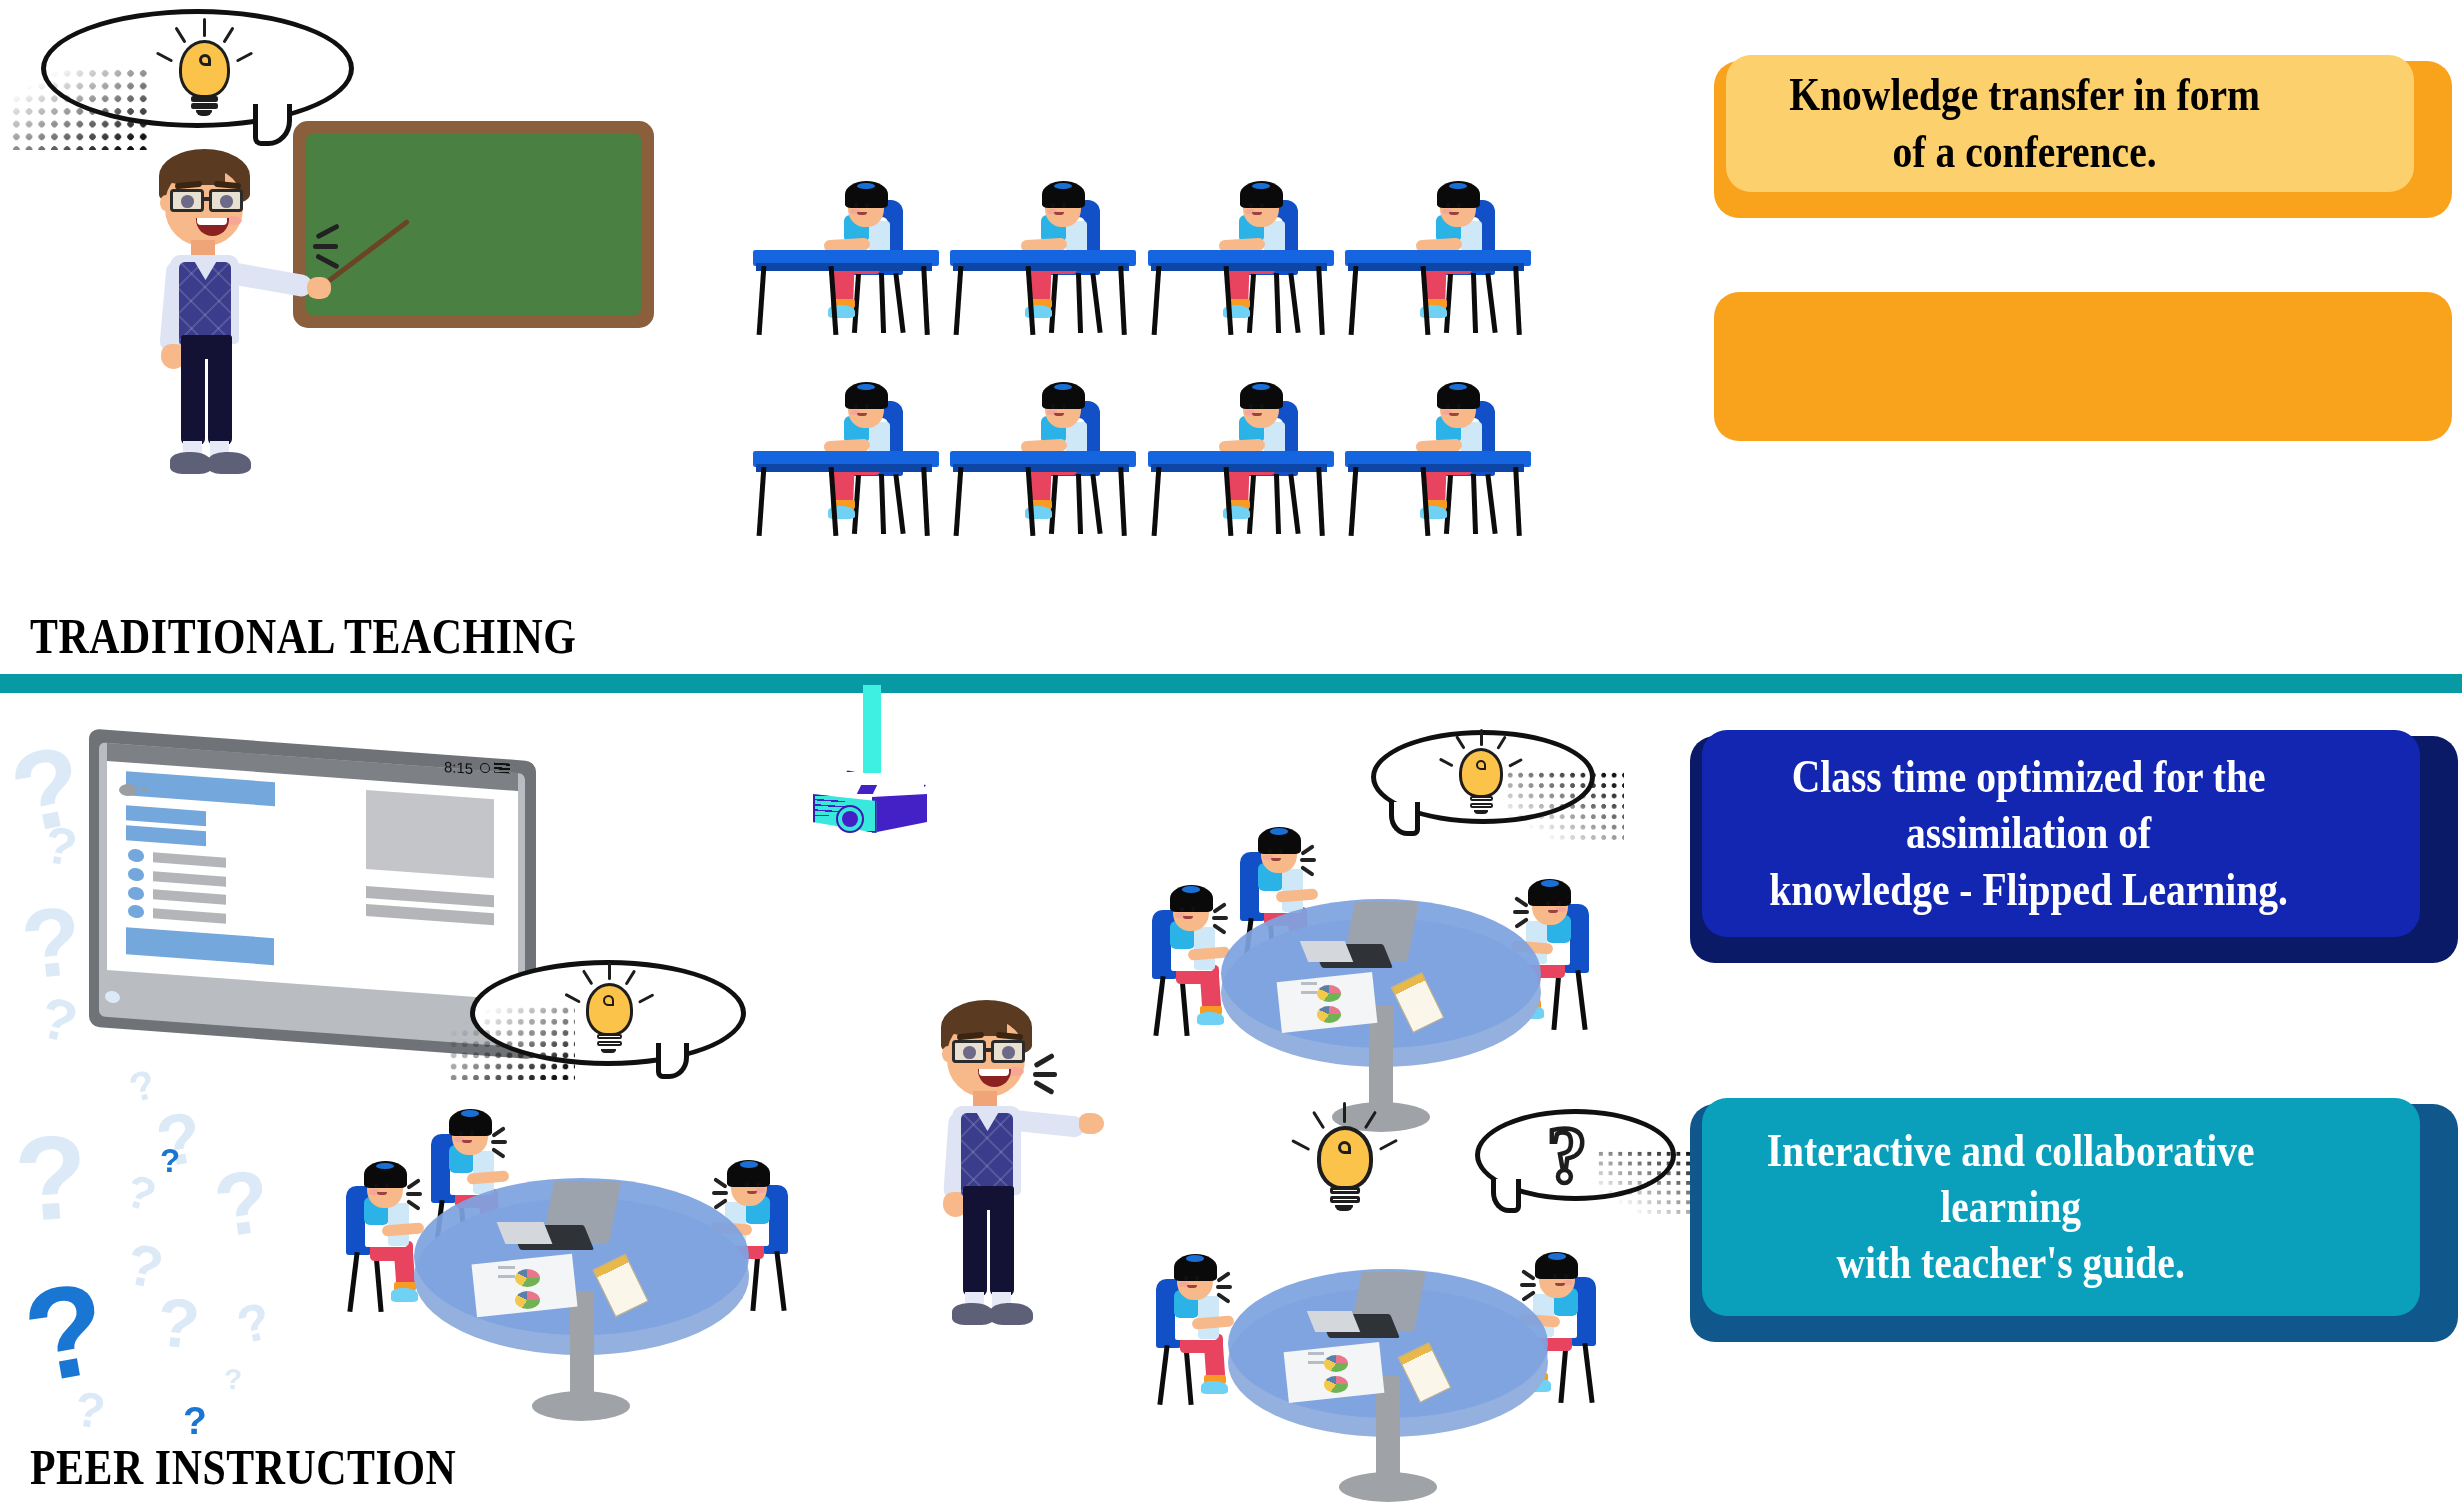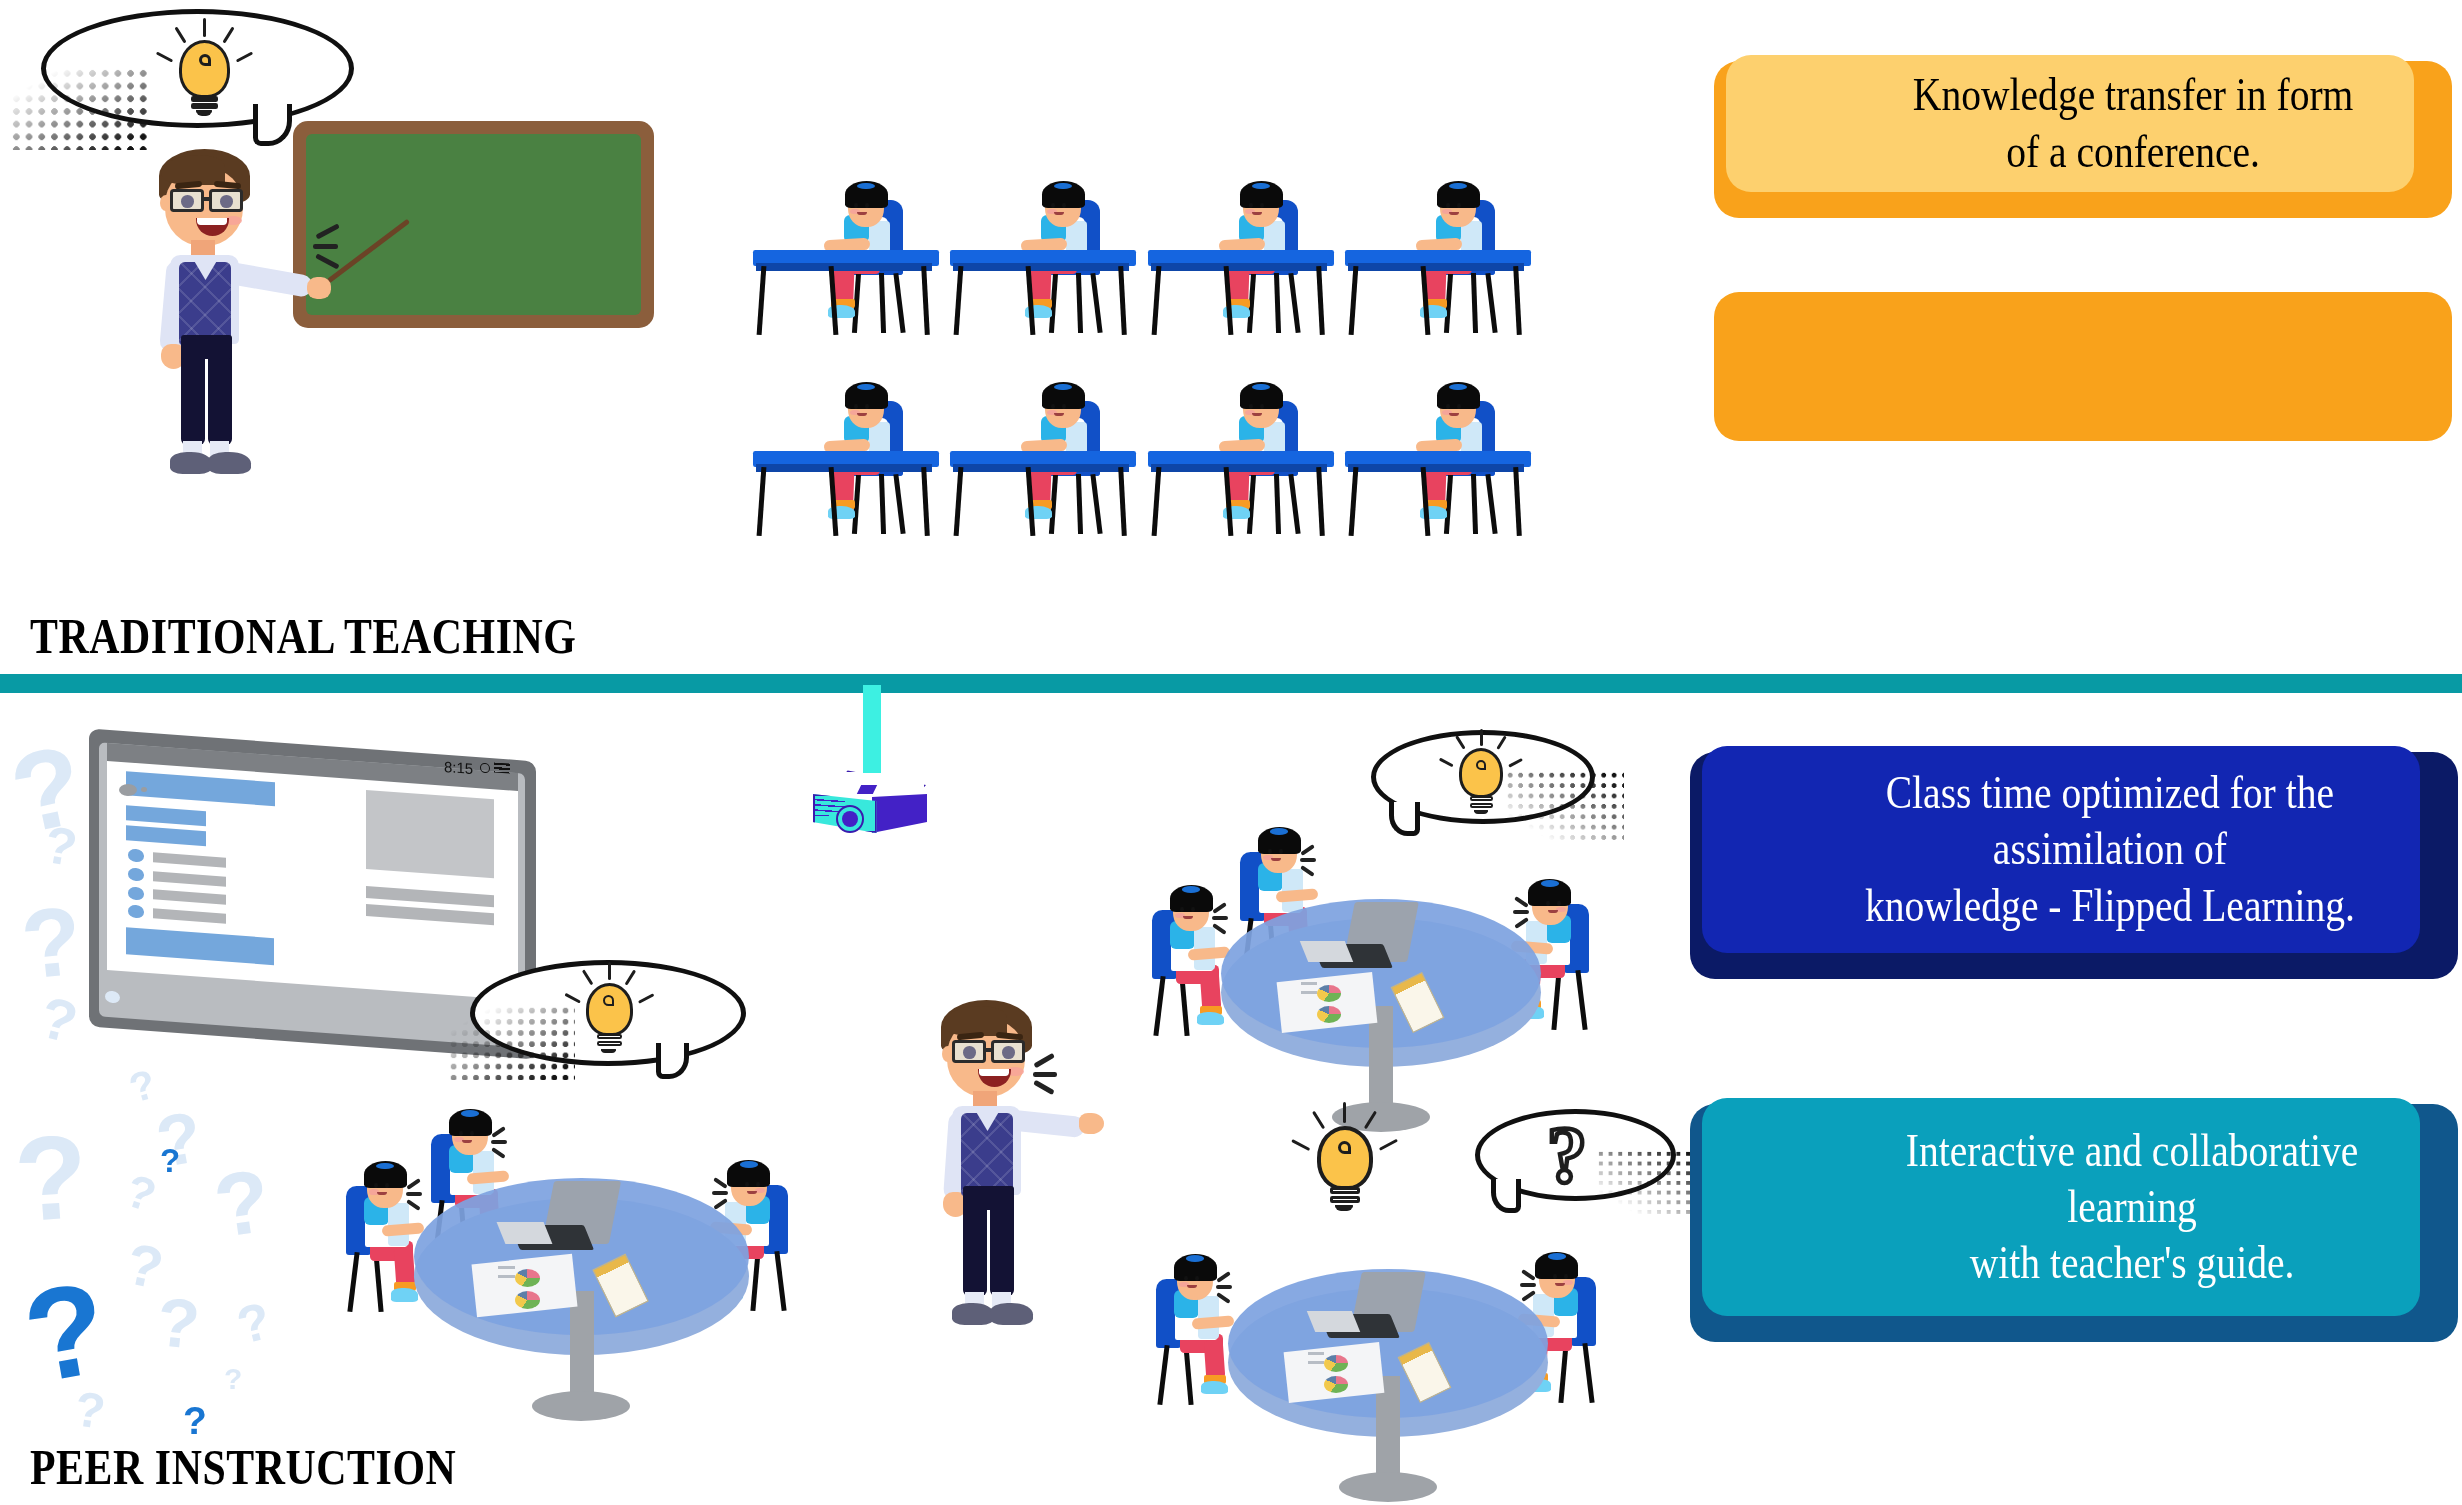--- a/index.html
+++ b/index.html
@@ -32,23 +32,23 @@
     font-size:51px; font-weight:bold; letter-spacing:0.7px;
     color:#000000;
     font-family:"Liberation Serif", serif;
     transform:scaleX(0.82); transform-origin:left center;
     white-space:nowrap;
   }
 
   
   .card {
     border-radius:25px;
-    display:flex; align-items:center; justify-content:flex-end;
+    display:flex; align-items:center; justify-content:flex-start;
     text-align:center;
-    font-weight:normal;
+    font-weight:bold;
     line-height:1.22;
     padding:10.4px 25px;
     font-family:"Liberation Serif", serif;
   }
   .card-wrap { position:absolute; }
   .card-shadow {
     position:absolute; border-radius:25px;
     left:13.4px; top:16.4px; width:100%; height:100%;
     z-index:0;
   }
@@ -56,21 +56,21 @@
   .card-text { display:block; transform:scaleX(0.86); }
 
   #card-knowledge-wrap { left:1701px; top:45px; width:738px; height:157px; }
   #card-knowledge .card-face { background:#FDD06E; color:#000; font-size:46px; }
   #card-knowledge .card-shadow { background:#F9A21B; }
 
   #card-participation-wrap { left:1701px; top:276px; width:738px; height:149px; }
   #card-participation .card-face { background:#FDE0C6; color:#000; font-size:46px; }
   #card-participation .card-shadow { background:#F9A21B; }
 
-  #card-classtime-wrap { left:1677px; top:736px; width:768px; height:227px; }
+  #card-classtime-wrap { left:1677px; top:720px; width:768px; height:227px; }
   #card-classtime .card-face { background:#1226B2; color:#FFFFFF; font-size:46px; }
   #card-classtime .card-shadow { background:#0B1A66; }
 
   #card-interactive-wrap { left:1677px; top:1088px; width:768px; height:238px; }
   #card-interactive .card-face { background:#0AA0BC; color:#FFFFFF; font-size:46px; }
   #card-interactive .card-shadow { background:#10578C; }
 
   
   .teacher { position:absolute; }
   .t-hair       { position:absolute; background:#5A3B21; }

